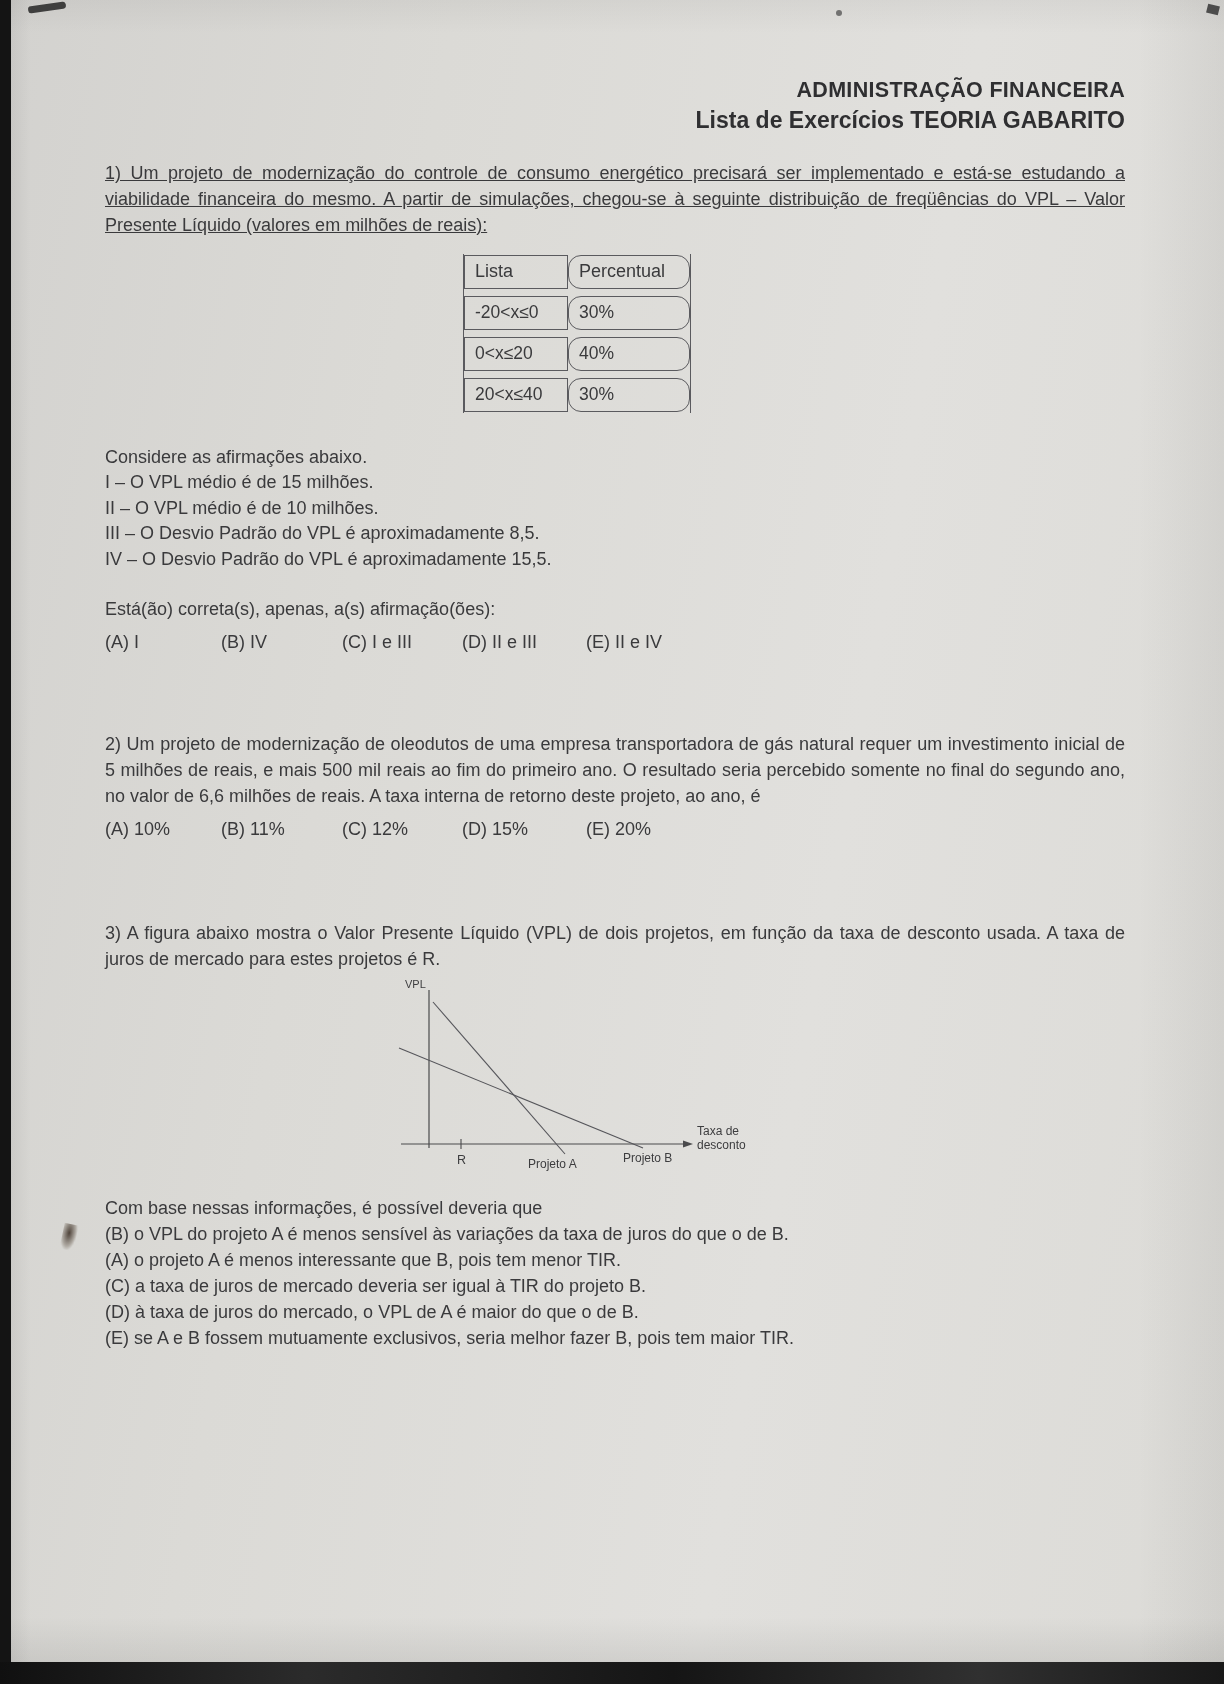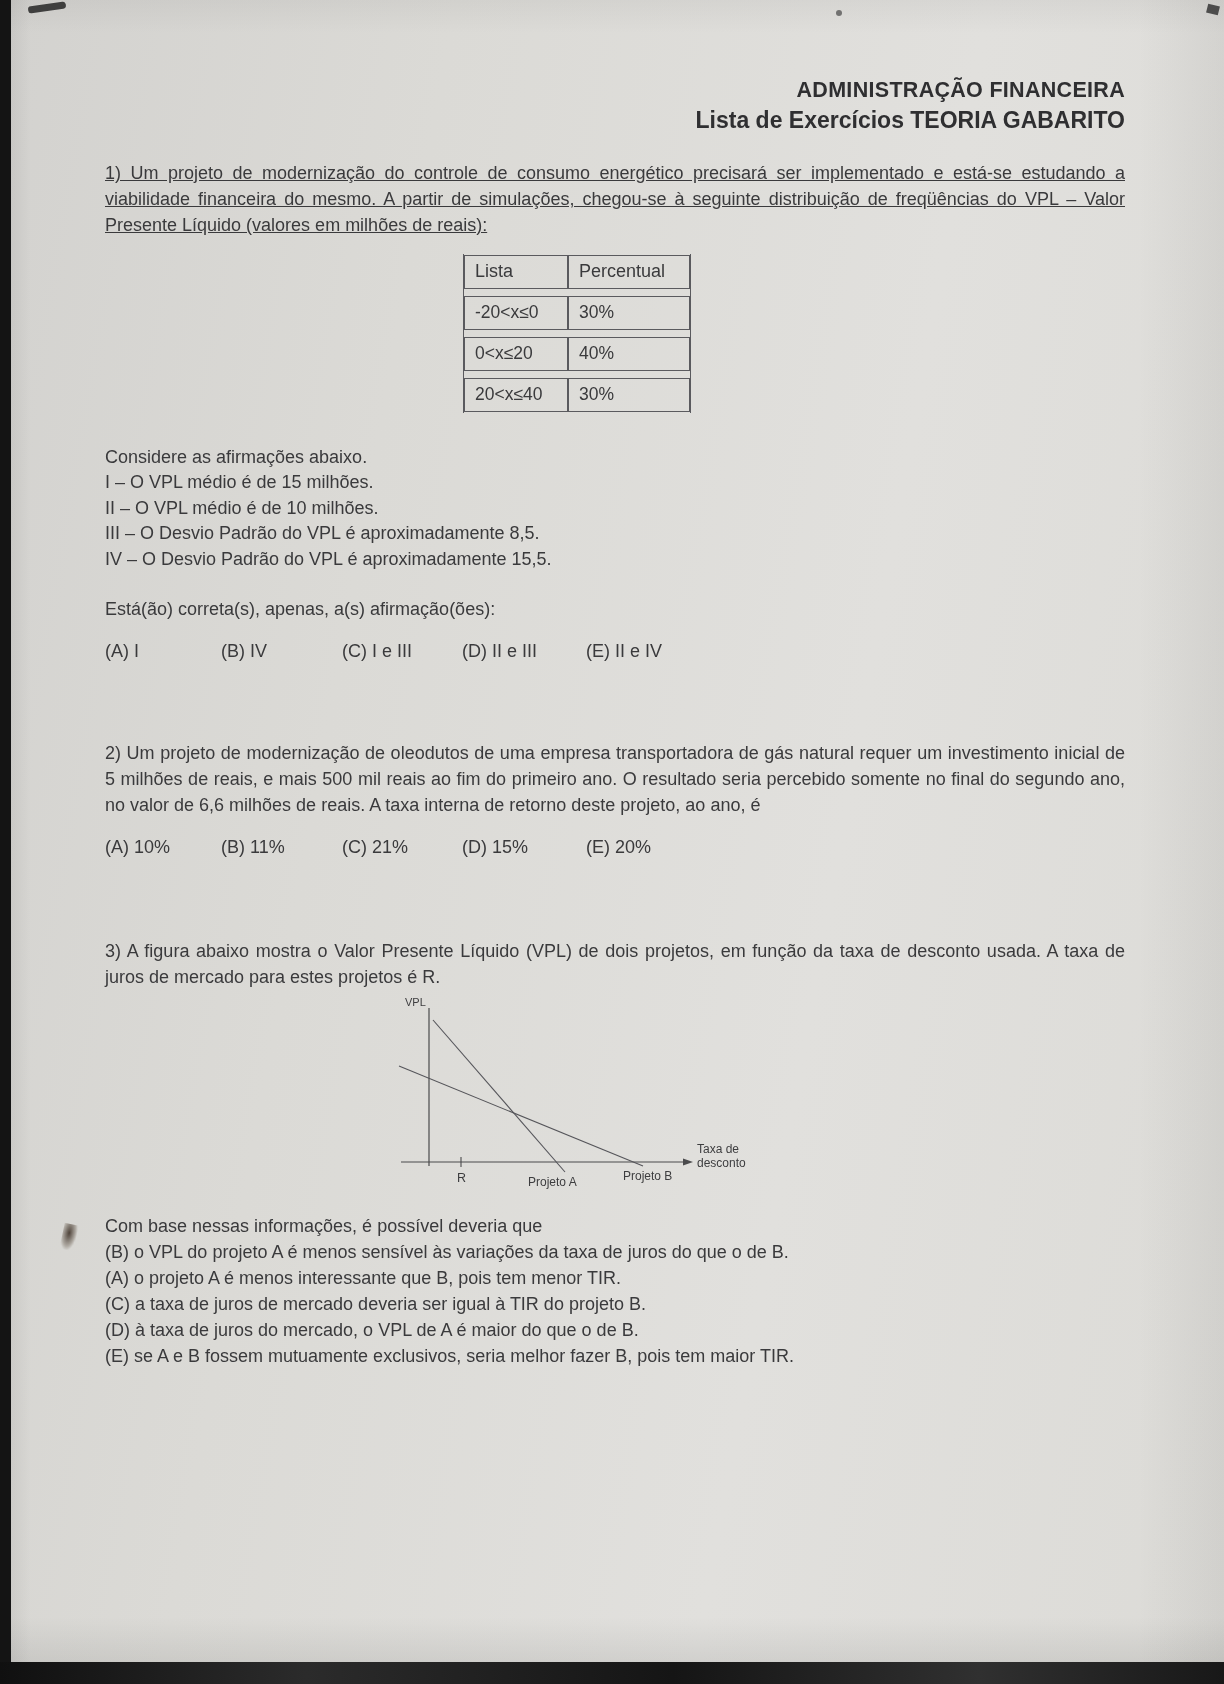--- a/index.html
+++ b/index.html
@@ -40,27 +40,27 @@
   .q2-para{margin-top:76px;}
   .q3-para{margin-top:78px;}
 
   .table-wrap{display:inline-block;margin:16px 0 0 358px;border-left:1.4px solid #5a5a5e;border-right:1.4px solid #5a5a5e;}
   table.vpl{border-collapse:separate;border-spacing:0 7px;margin:-6px 0;}
   table.vpl th, table.vpl td{
     border:1.3px solid #5a5a5e;font-weight:normal;text-align:left;
     font-size:17.5px;line-height:22px;padding:4px 10px 6px 10px;background:transparent;color:#3a3a3c;
   }
   table.vpl th:first-child, table.vpl td:first-child{width:82px;}
-  table.vpl th:last-child, table.vpl td:last-child{width:100px;}
+  table.vpl th:last-child, table.vpl td:last-child{width:100px;border-radius:13px;}
   table.vpl th{font-size:18px;}
 
   .consider{margin-top:24px;}
   .stmt{line-height:25.5px;}
   .question-line{margin-top:24px;}
-  .opt-row{display:flex;margin-top:16px;}
+  .opt-row{display:flex;margin-top:7px;}
   .opt-row span{display:inline-block;}
   .opt-row span:nth-child(1){width:116px;}
   .opt-row span:nth-child(2){width:121px;}
   .opt-row span:nth-child(3){width:120px;}
   .opt-row span:nth-child(4){width:124px;}
   .opt-row span:nth-child(5){flex:1;}
 
   .figure{margin:4px 0 0 292px;width:380px;height:205px;}
   .figure svg text{font-family:"Liberation Sans", sans-serif;fill:#3d3d3f;}
   .conclusion-intro{margin-top:14px;}
@@ -128,21 +128,21 @@
       <span>(C) I e III</span>
       <span>(D) II e III</span>
       <span>(E) II e IV</span>
     </div>
 
     <p class="para q2-para">2) Um projeto de modernização de oleodutos de uma empresa transportadora de gás natural requer um investimento inicial de 5 milhões de reais, e mais 500 mil reais ao fim do primeiro ano. O resultado seria percebido somente no final do segundo ano, no valor de 6,6 milhões de reais. A taxa interna de retorno deste projeto, ao ano, é</p>
 
     <div class="opt-row">
       <span>(A) 10%</span>
       <span>(B) 11%</span>
-      <span>(C) 21%</span>
+      <span>(C) 12%</span>
       <span>(D) 15%</span>
       <span>(E) 20%</span>
     </div>
 
     <p class="para q3-para">3) A figura abaixo mostra o Valor Presente Líquido (VPL) de dois projetos, em função da taxa de desconto usada. A taxa de juros de mercado para estes projetos é R.</p>
 
     <div class="figure">
       <svg width="380" height="205" viewBox="0 0 380 205">
 
         <line x1="32" y1="14" x2="32" y2="172" stroke="#4a4a4c" stroke-width="1.2"></line>

